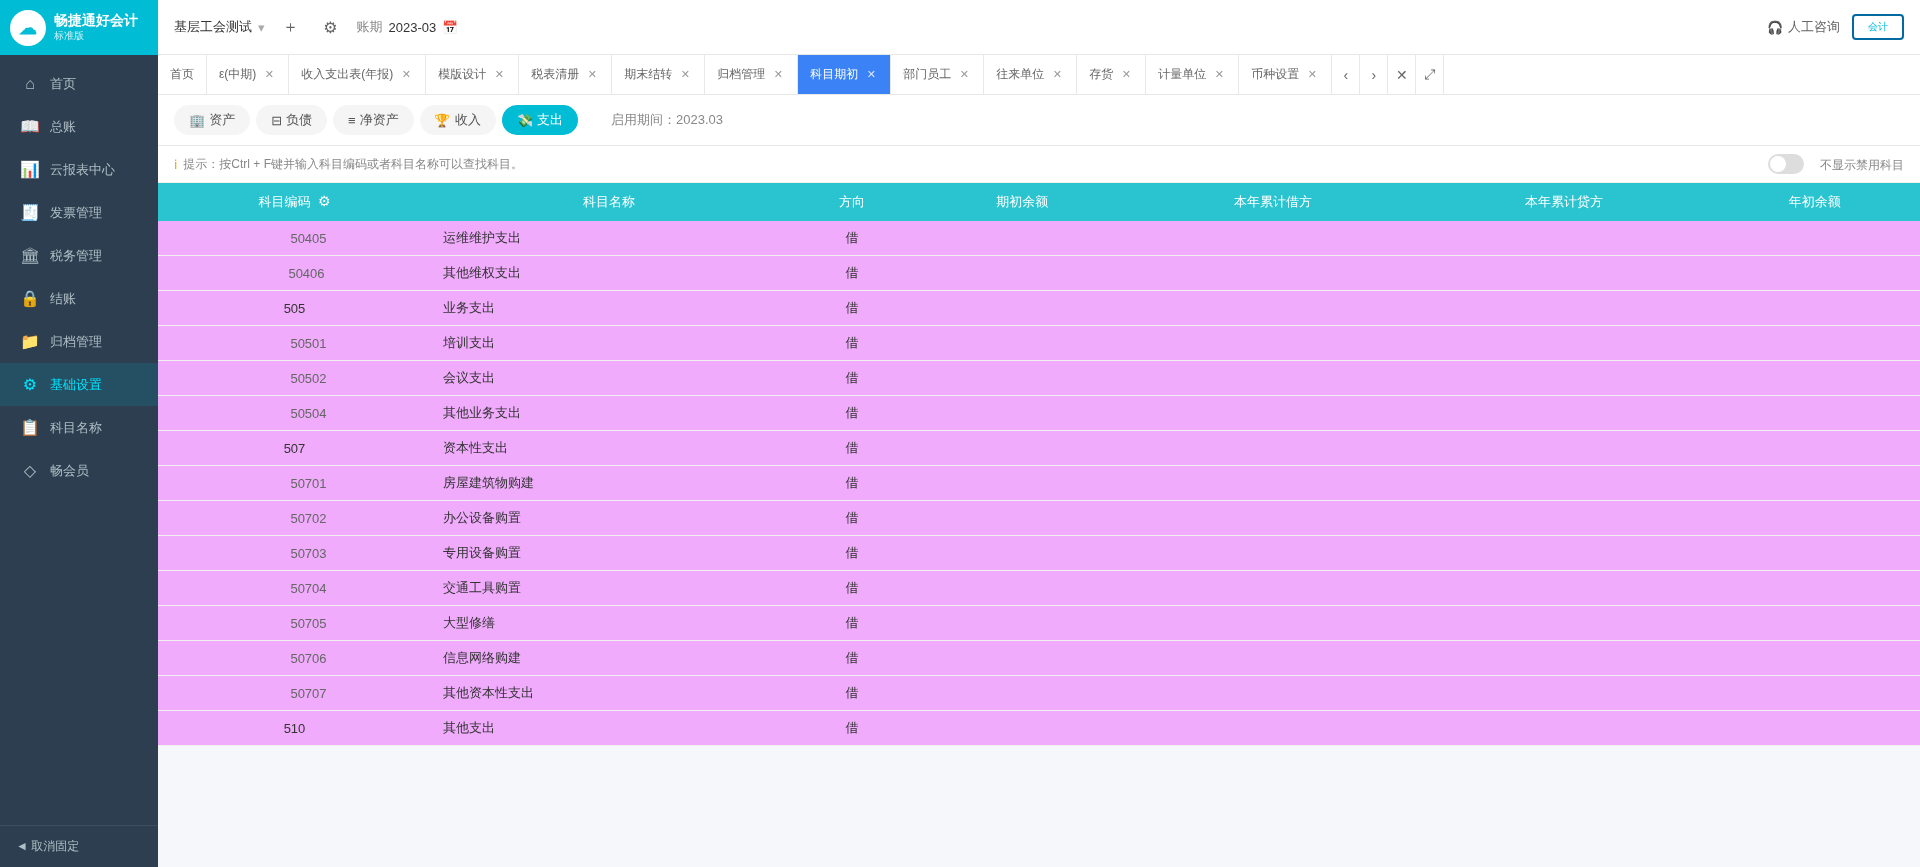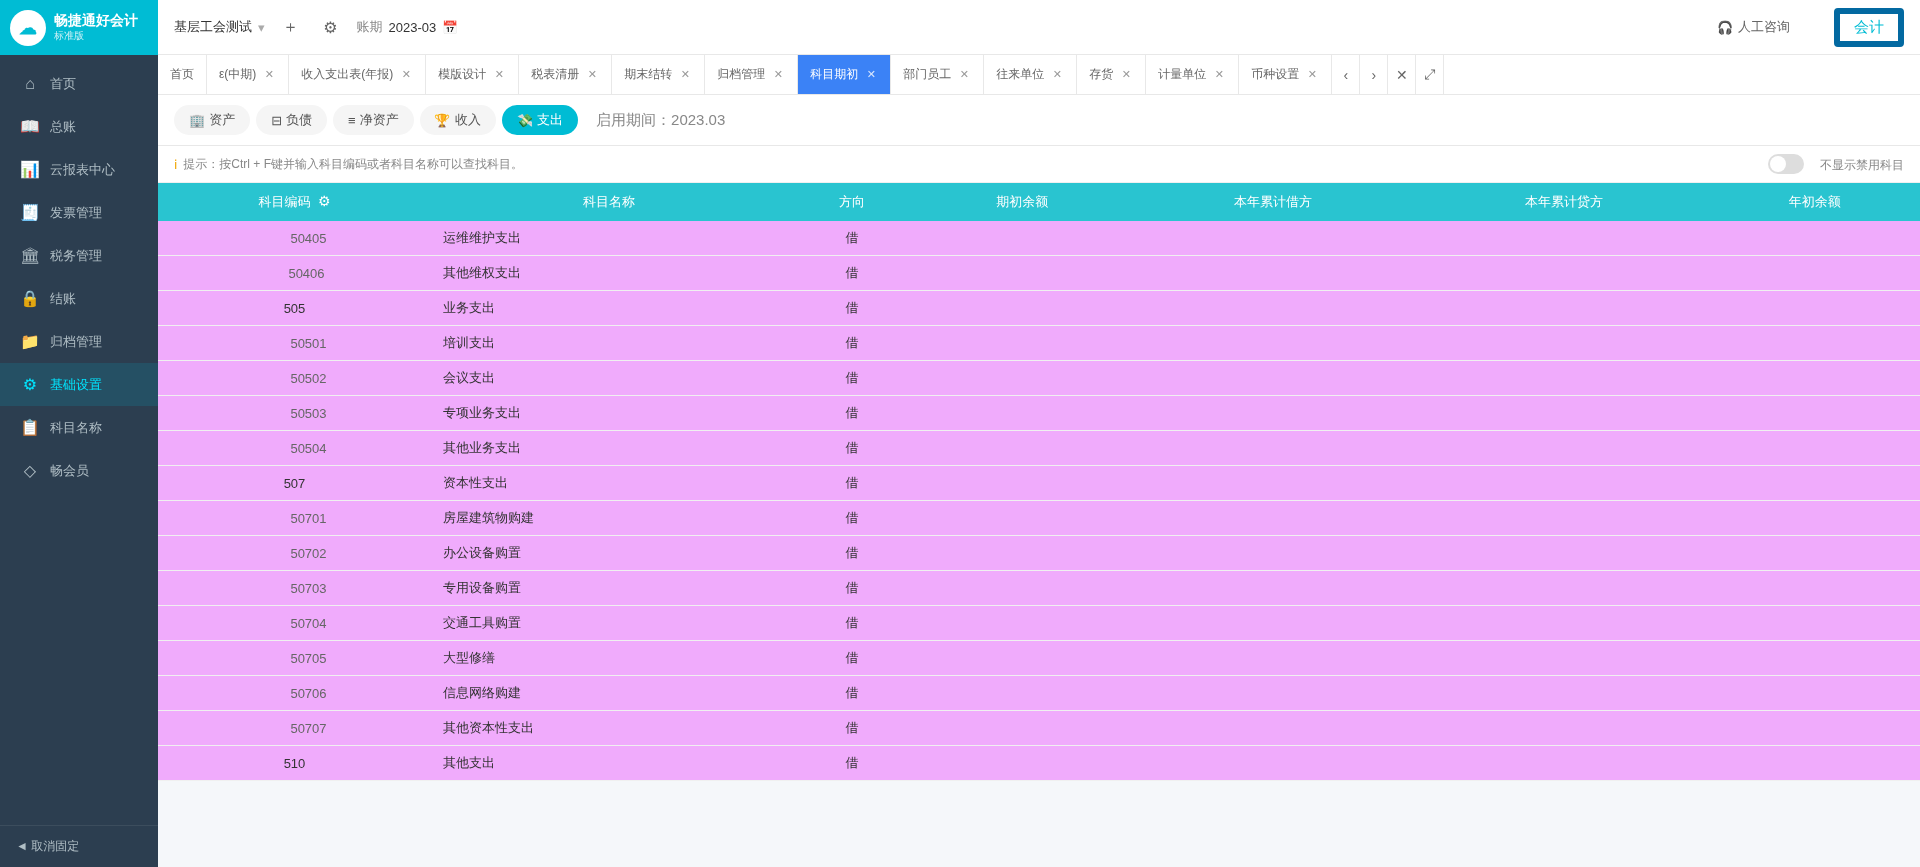--- a/index.html
+++ b/index.html
@@ -82,29 +82,28 @@
     }
     .topbar-period-label { color: #888; }
     .topbar-period-value { color: #333; font-weight: 500; }
     .topbar-spacer { flex: 1; }
     .topbar-right { display: flex; align-items: center; gap: 12px; }
     .customer-service {
       display: flex; align-items: center; gap: 4px;
       font-size: 13px; color: #666; cursor: pointer;
     }
     .account-btn {
-      border: 6px solid #0369a1;
+      border: 2px solid #0369a1;
       color: #00bcd4;
       background: white;
       padding: 4px 14px;
       border-radius: 4px;
-      font-size: 15px;
+      font-size: 10px;
       cursor: pointer;
       font-weight: 500;
-      margin-left: 32px;
     }
 
     
     .tabbar {
       background: white;
       height: 40px;
       display: flex;
       align-items: center;
       padding: 0 0 0 0;
       border-bottom: 1px solid #e8e8e8;
@@ -167,23 +166,23 @@
     .sub-tab.active {
       background: #00bcd4;
       color: white;
     }
     .sub-tab:not(.active) {
       color: #555;
       background: #f5f5f5;
     }
     .sub-tab-icon { font-size: 13px; }
     .period-info {
-      margin-left: 12px;
+      margin-left: 27px;
       color: #888;
-      font-size: 15px;
+      font-size: 13px;
     }
     .sub-tabs-right {
       margin-left: auto;
       display: flex; align-items: center; gap: 8px;
     }
     .btn-balance {
       background: #7ec846;
       color: white;
       border: none;
       padding: 6px 16px;
@@ -534,29 +533,20 @@
             <tr class="row-child">
               <td style="padding-left: 40px;">50502</td>
               <td>会议支出</td>
               <td>借</td>
               <td></td>
               <td></td>
               <td></td>
               <td></td>
             </tr>
             <tr class="row-child">
-              <td style="padding-left: 40px;">50503</td>
-              <td>专项业务支出</td>
-              <td>借</td>
-              <td></td>
-              <td></td>
-              <td></td>
-              <td></td>
-            </tr>
-            <tr class="row-child">
               <td style="padding-left: 40px;">50504</td>
               <td>其他业务支出</td>
               <td>借</td>
               <td></td>
               <td></td>
               <td></td>
               <td></td>
             </tr>
             <tr class="row-parent">
               <td>507</td>

